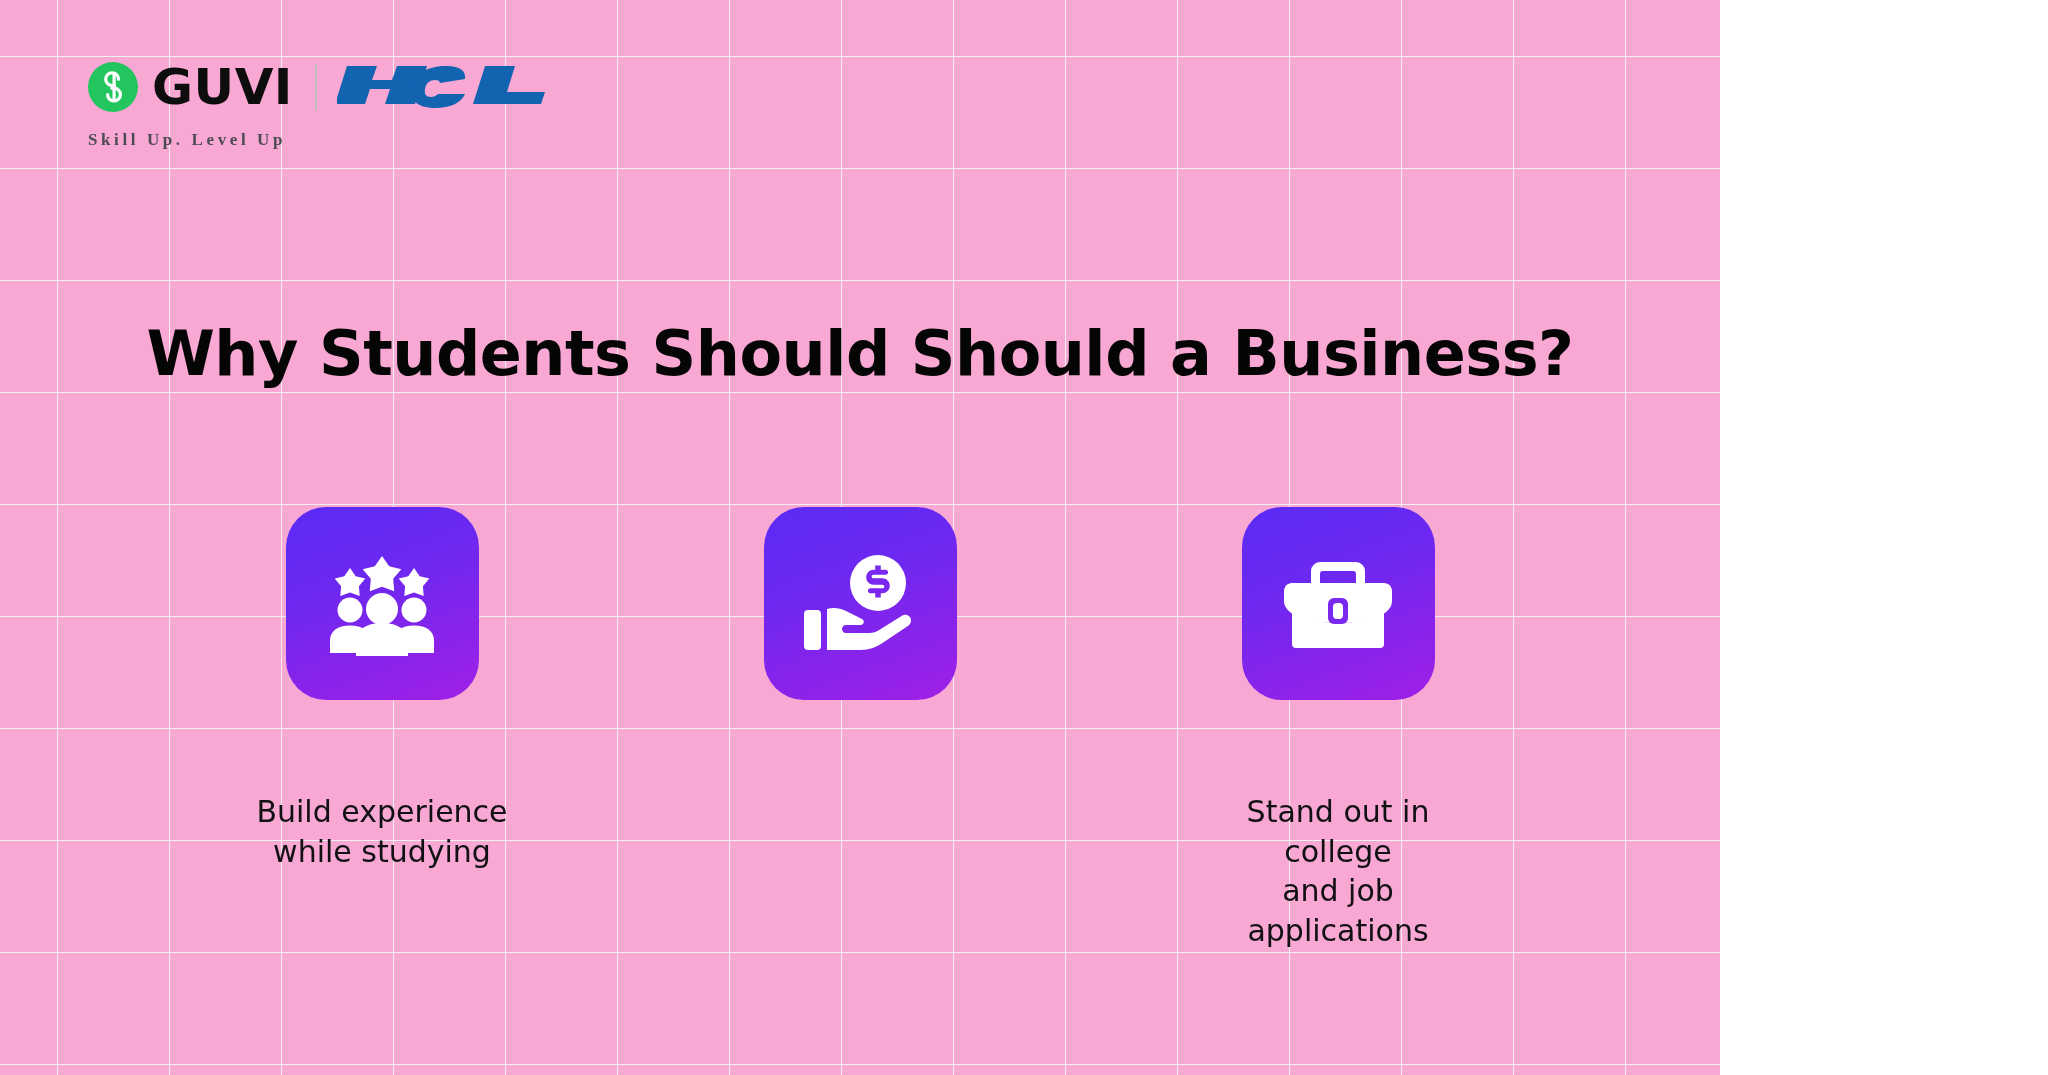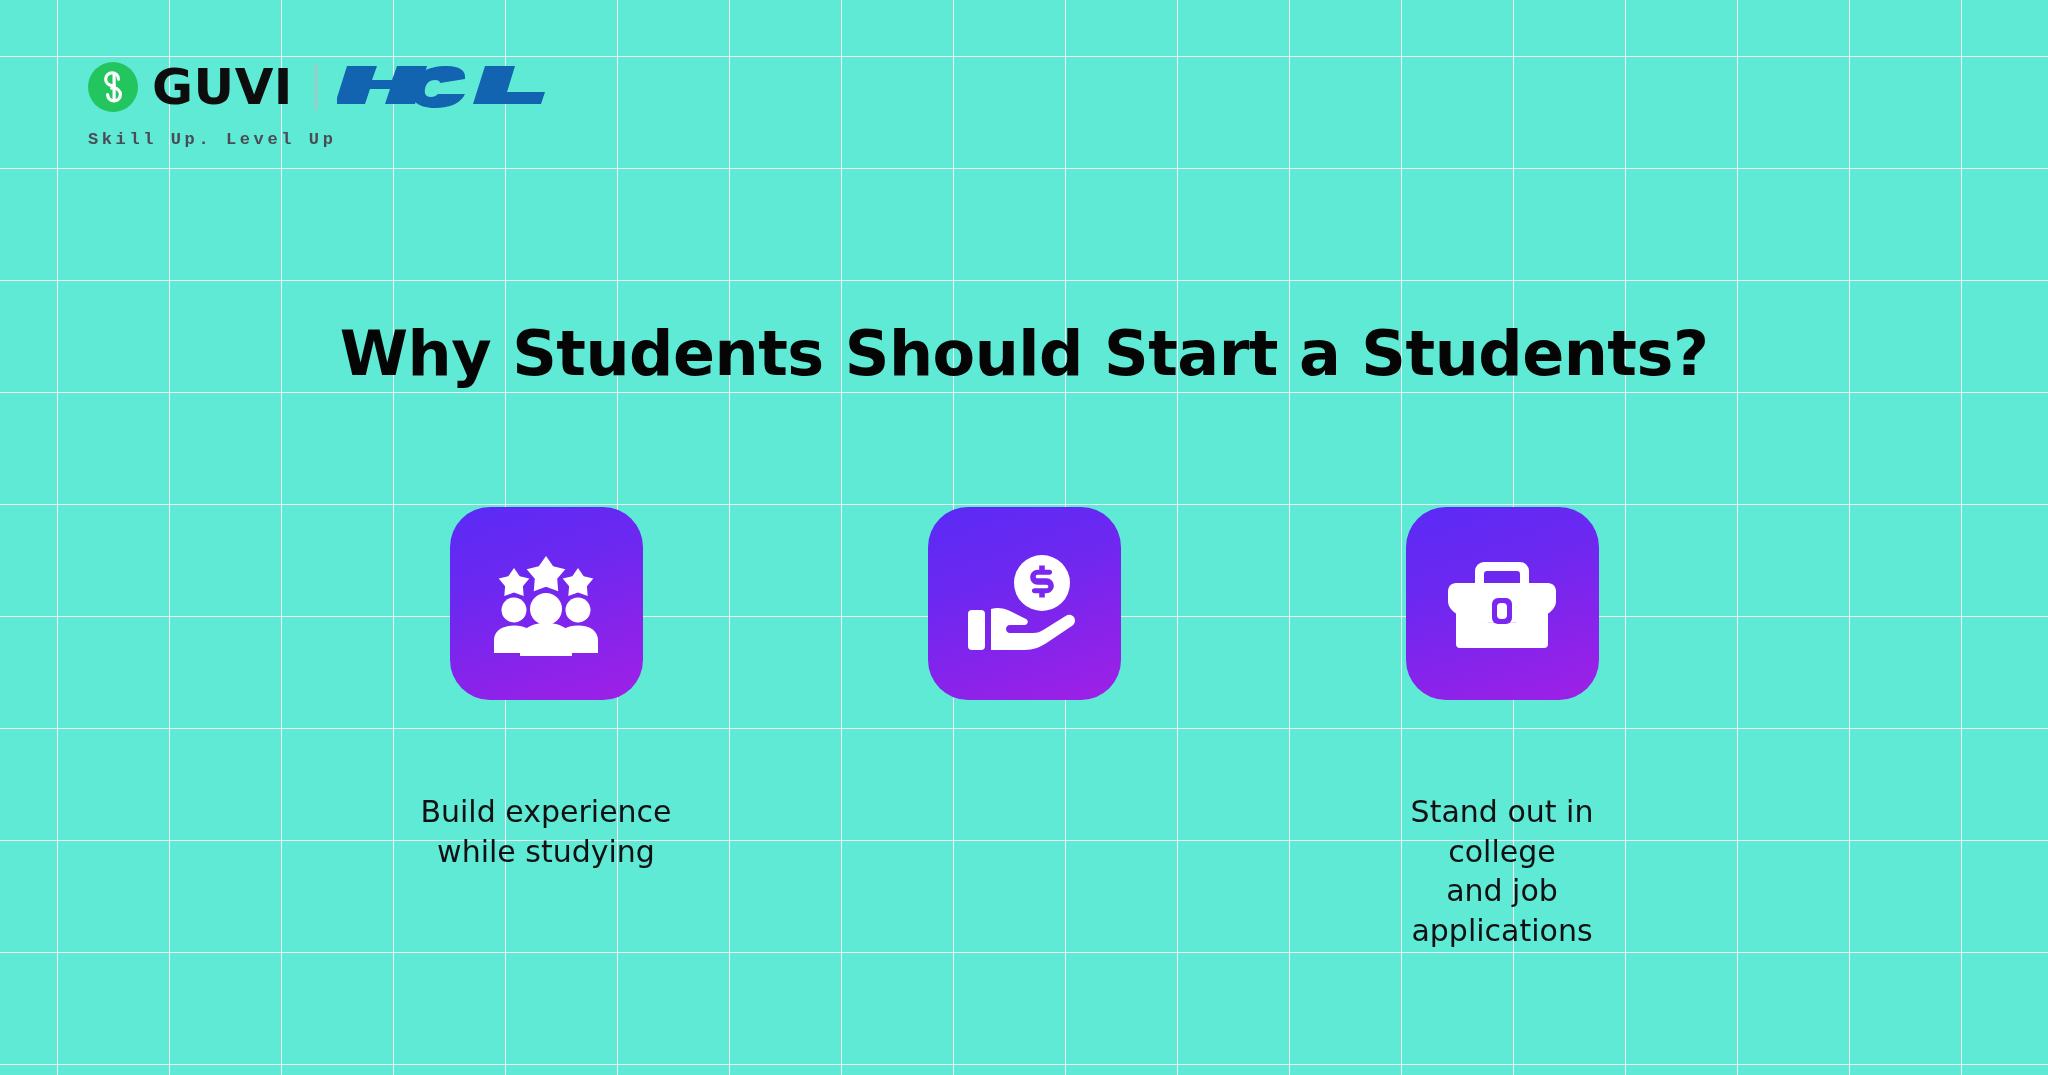--- a/index.html
+++ b/index.html
@@ -7,24 +7,24 @@
     margin: 0;
     padding: 0;
     background: #ffffff;
   }
   body {
     font-family: "Liberation Sans", "DejaVu Sans", sans-serif;
   }
 
   #slide {
     position: relative;
-    width: 2048px;
+    width: 1720px;
     height: 1075px;
     overflow: hidden;
-    background-color: #5eead4;
+    background-color: #f9a8d4;
   }
 
   
   #grid {
     position: absolute;
     inset: 0;
     background-image:
       linear-gradient(to right, #f0f0f3 1px, transparent 1px),
       linear-gradient(to bottom, #f0f0f3 1px, transparent 1px);
     background-size: 112px 112px;
@@ -70,21 +70,21 @@
     height: 46px;
     background: #bdbdbd;
     margin: 0 20px 0 22px;
     flex: none;
   }
   .hcl-word {
     display: block;
     flex: none;
   }
   .tagline {
-    font-family: Liberation Mono, monospace;
+    font-family: Liberation Serif, serif;
     font-size: 17px;
     font-weight: 600;
     letter-spacing: 3.6px;
     color: #4b4b55;
     margin-top: 14px;
     white-space: nowrap;
   }
 
   
   #headline {
@@ -174,21 +174,21 @@
 
             <path d="M148 4h30l-8 26h38l-4 12h-68z"></path>
           </g>
         </svg>
       </span>
     </div>
 
     <div class="tagline">Skill Up. Level Up</div>
   </div>
 
-  <h1 id="headline">Why Students Should Start a Students?</h1>
+  <h1 id="headline">Why Students Should Should a Business?</h1>
 
   <div id="cards">
 
     <div class="card">
       <div class="tile">
         <span>
           <svg width="112" height="104" viewBox="0 0 112 104" aria-hidden="true">
             <g fill="#ffffff">
 
               <path d="M56 4l7.2 10.3 12.1 2.9-8.1 9.6 1 12.4L56 34.7l-12.2 4.5 1-12.4-8.1-9.6 12.1-2.9z"></path>

